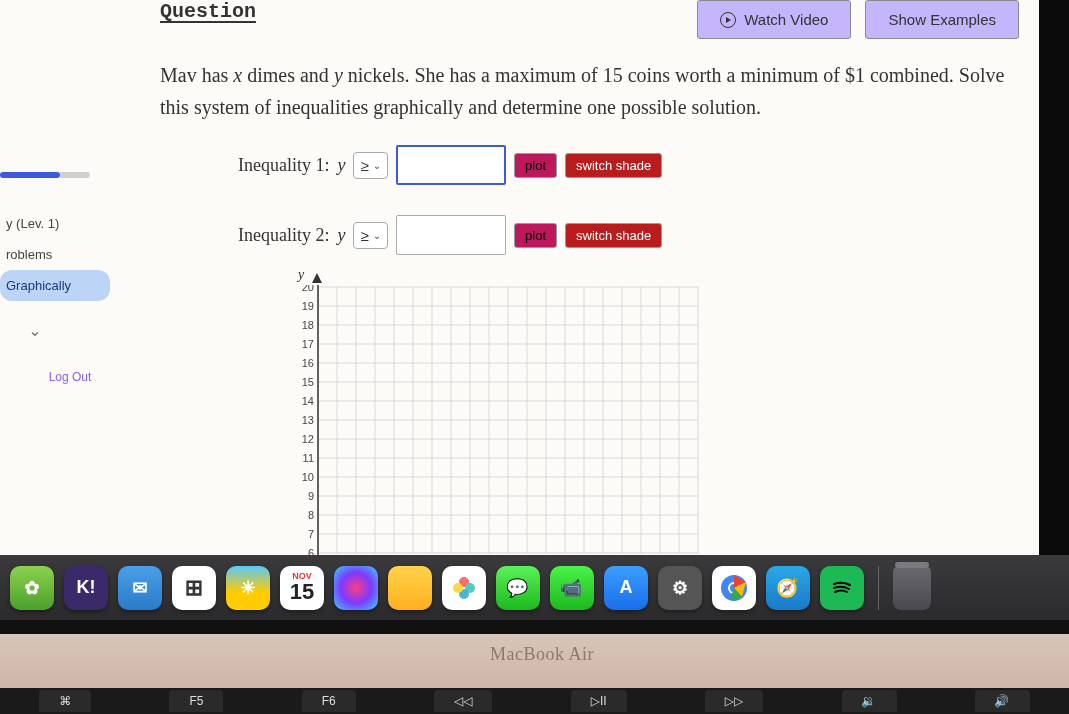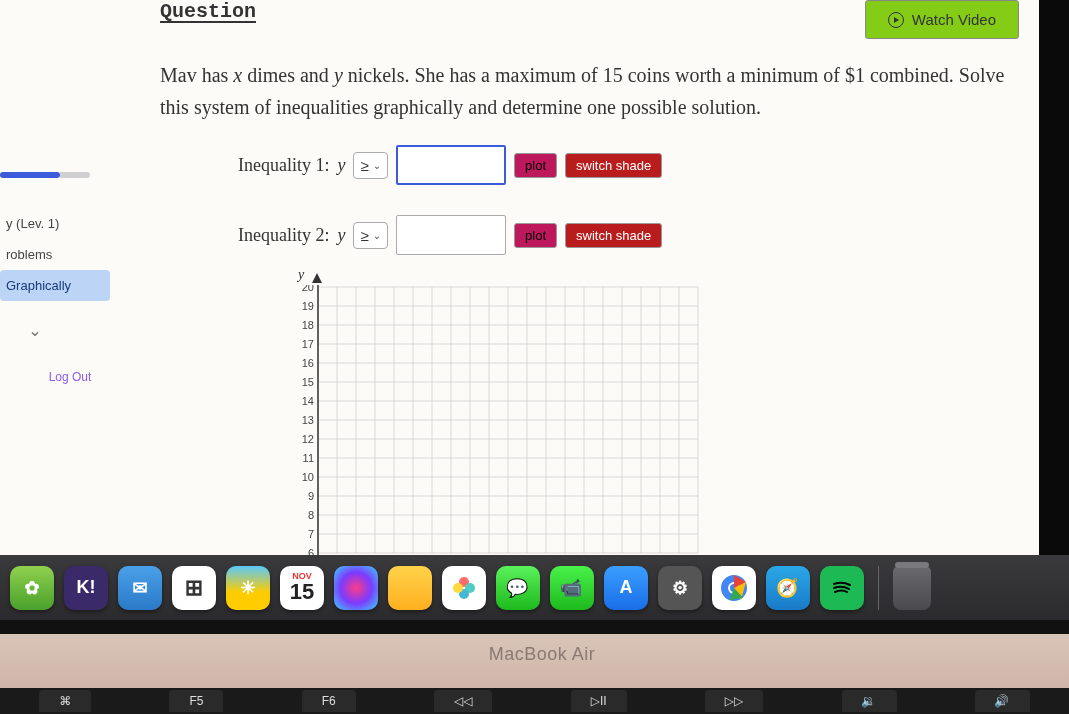--- a/index.html
+++ b/index.html
@@ -45,21 +45,21 @@
     background:#d0d0d0;
     border-radius:0 3px 3px 0;
   }
   .side-item {
     padding: 8px 6px;
     color: #444;
     cursor: pointer;
   }
   .side-item.active {
     background: #bcd4f5;
-    border-radius: 4px;
+    border-radius: 12px;
     color: #1a3a7a;
     font-weight: 500;
   }
   .chevron {
     display:block;
     text-align:center;
     color:#777;
     font-size:16px;
     margin: 20px 40px 0 0;
     cursor:pointer;
@@ -91,21 +91,21 @@
     text-underline-offset: 4px;
     padding-top: 0;
     font-family: Liberation Mono, monospace;
   }
   .top-buttons {
     display:flex;
     gap: 14px;
   }
   .btn-outline {
     border: 1px solid #888;
-    background: #84cc16;
+    background: #c4b5fd;
     padding: 10px 22px;
     font-family: -apple-system, Helvetica, Arial, sans-serif;
     font-size: 15px;
     color: #333;
     border-radius: 3px;
     cursor:pointer;
     display:flex;
     align-items:center;
     gap:8px;
   }
@@ -235,21 +235,21 @@
   
   .laptop-lower {
     position:absolute;
     left:0;right:0;top:620px;height:94px;
     background: linear-gradient(#d9c4b8,#c9b0a2);
     border-top: 14px solid #111;
   }
   .mba {
     text-align:center;
     color:#8a7a72;
-    font-family: Liberation Sans, sans-serif;
+    font-family: Liberation Serif, serif;
     font-size:18px;
     padding-top:10px;
     letter-spacing:0.5px;
     margin-left:15px;
   }
   .keyrow {
     position:absolute;
     left:0;right:0;bottom:0;height:26px;
     background:#1a1a1a;
     display:flex;
@@ -290,20 +290,23 @@
       <div class="logout">Log Out</div>
     </div>
 
     <div class="main">
       <div class="top-row">
         <div class="q-heading">Question</div>
         <div class="top-buttons">
           <button class="btn-outline">
             <span class="play-icon"></span>
             <span>Watch Video</span>
+          </button>
+          <button class="btn-outline">
+            <span>Show Examples</span>
           </button>
         </div>
       </div>
 
       <p class="problem">
         Mav has <span class="yvar">x</span> dimes and <span class="yvar">y</span> nickels. She has a maximum of 15 coins worth a minimum of $1 combined. Solve this system of inequalities graphically and determine one possible solution.
       </p>
 
       <div class="ineq-block">
         <div class="ineq-row">

